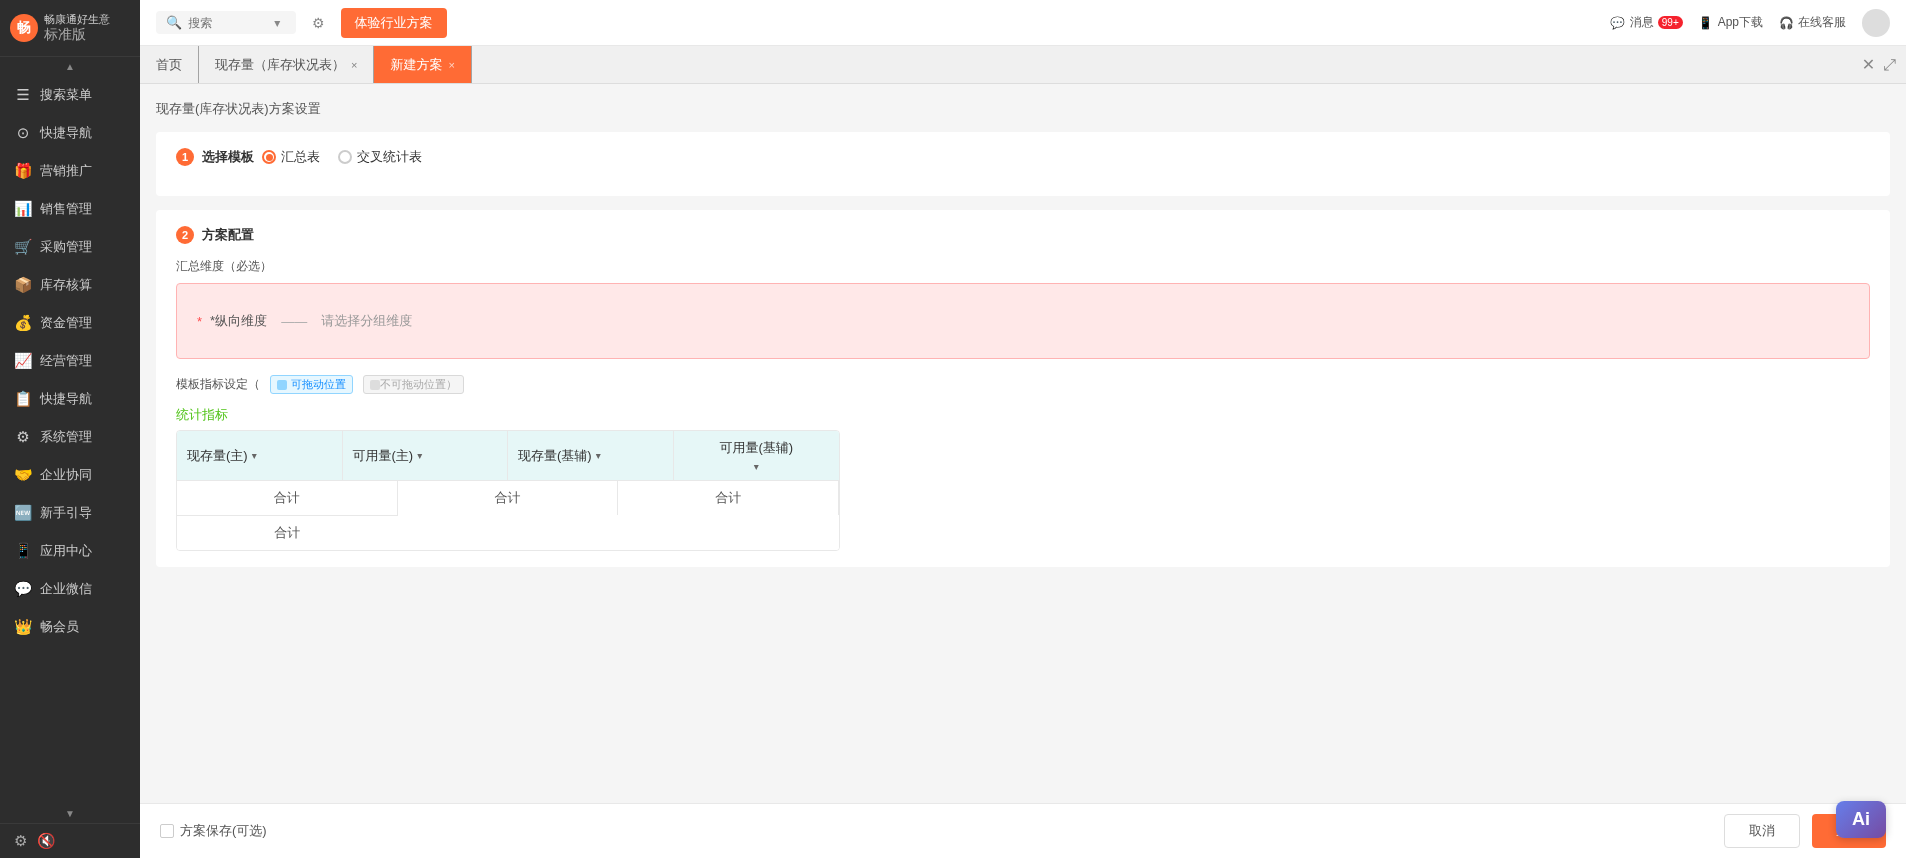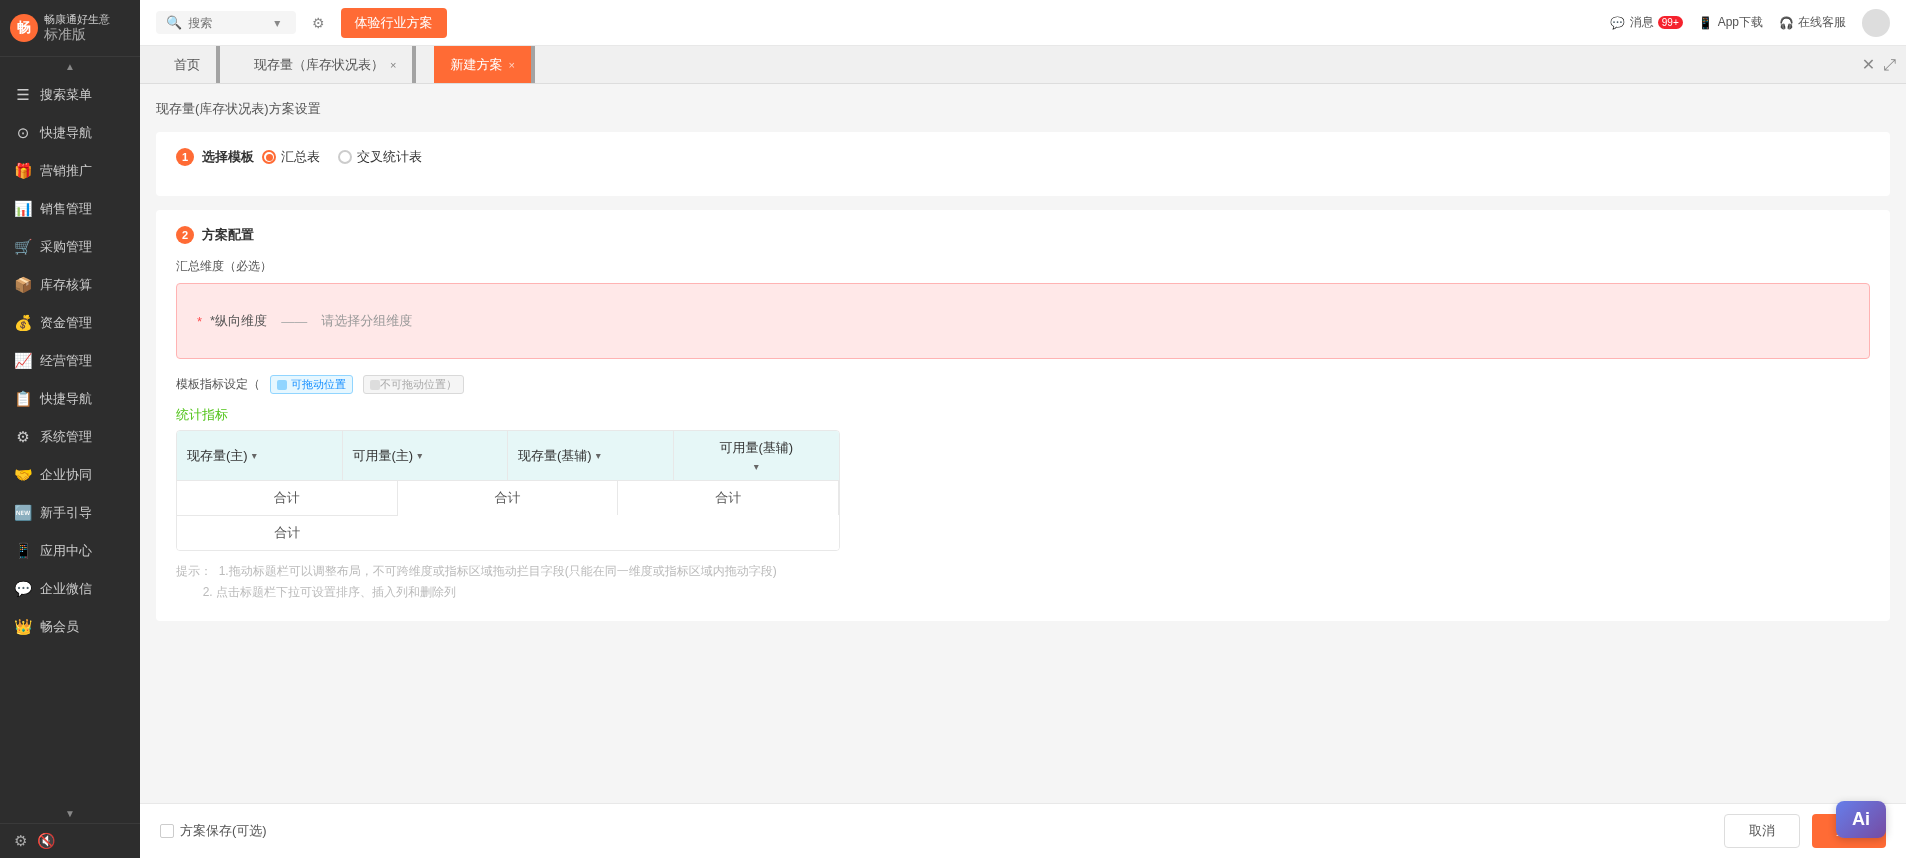--- a/index.html
+++ b/index.html
@@ -93,24 +93,23 @@
       align-items: center;
       border-bottom: 1px solid #ddd;
       height: 38px;
     }
     .tab {
       display: flex; align-items: center; gap: 6px;
       padding: 0 16px;
       height: 100%;
       font-size: 13px;
       cursor: pointer;
-      border-right: 4px solid #a3a3a3;
+      border-right: 1px solid #a3a3a3;
       background: #f0f0f0;
       color: #555;
-      margin-left: 18px;
     }
     .tab.active {
       background: #ff6b35; color: white; border-radius: 0;
     }
     .tab-home { color: #555; }
     .tab-close { font-size: 11px; cursor: pointer; opacity: 0.7; }
     .tabs-right { margin-left: auto; display: flex; align-items: center; gap: 8px; padding-right: 10px; }
     .tabs-btn { cursor: pointer; color: #888; font-size: 16px; }
 
     
@@ -421,28 +420,20 @@
           </div>
         </div>
         <div class="stats-table-body">
           <div class="stats-td">合计</div>
           <div class="stats-td">合计</div>
           <div class="stats-td">合计</div>
           <div class="stats-td">合计</div>
         </div>
       </div>
 
-      <div class="tips">
-        <div class="tip-item">
-          提示：&nbsp;&nbsp;<span>1.拖动标题栏可以调整布局，不可跨维度或指标区域拖动拦目字段(只能在同一维度或指标区域内拖动字段)</span>
-        </div>
-        <div class="tip-item">
-          &nbsp;&nbsp;&nbsp;&nbsp;&nbsp;&nbsp;&nbsp;&nbsp;<span>2. 点击标题栏下拉可设置排序、插入列和删除列</span>
-        </div>
-      </div>
     </div>
   </div>
 
   <div class="footer-bar">
     <div class="save-check">
       <div class="checkbox"></div>
       <span>方案保存(可选)</span>
     </div>
     <div class="footer-actions">
       <button class="cancel-btn">取消</button>

